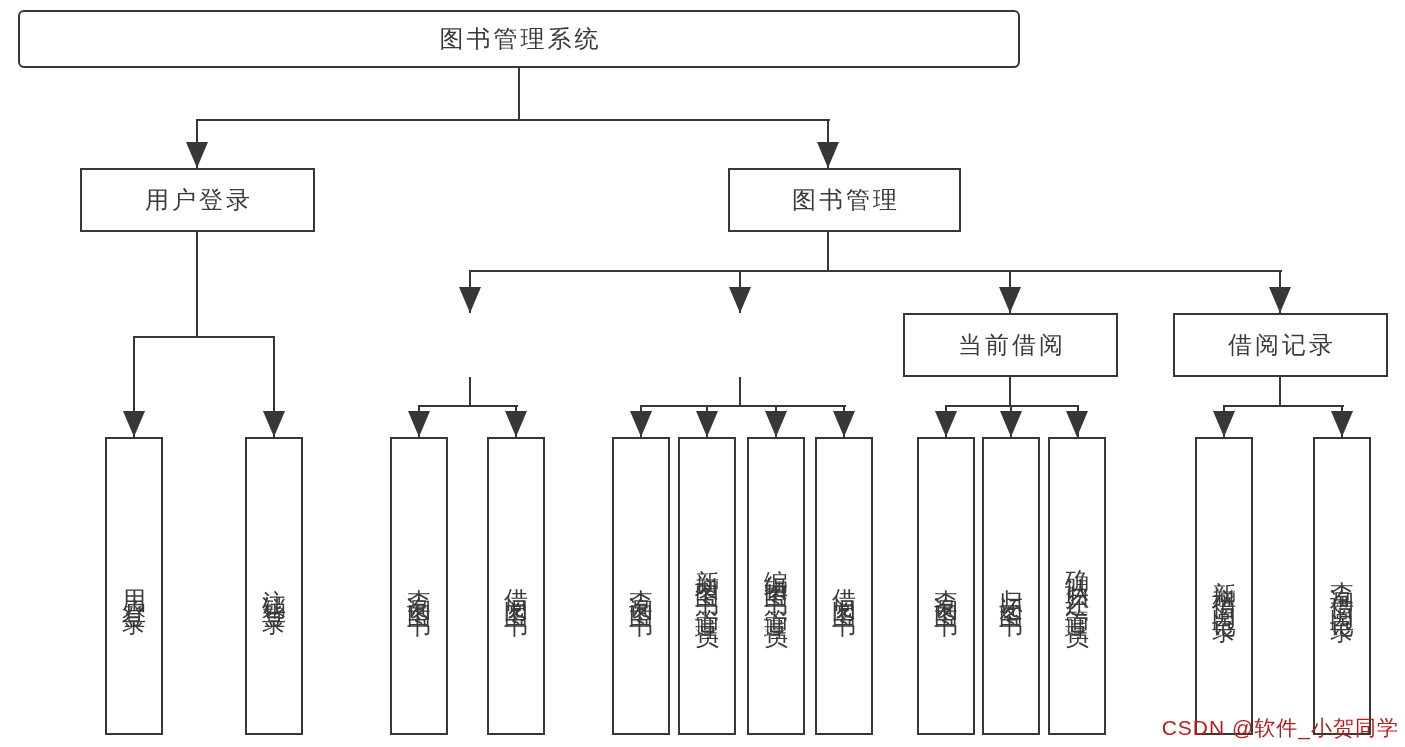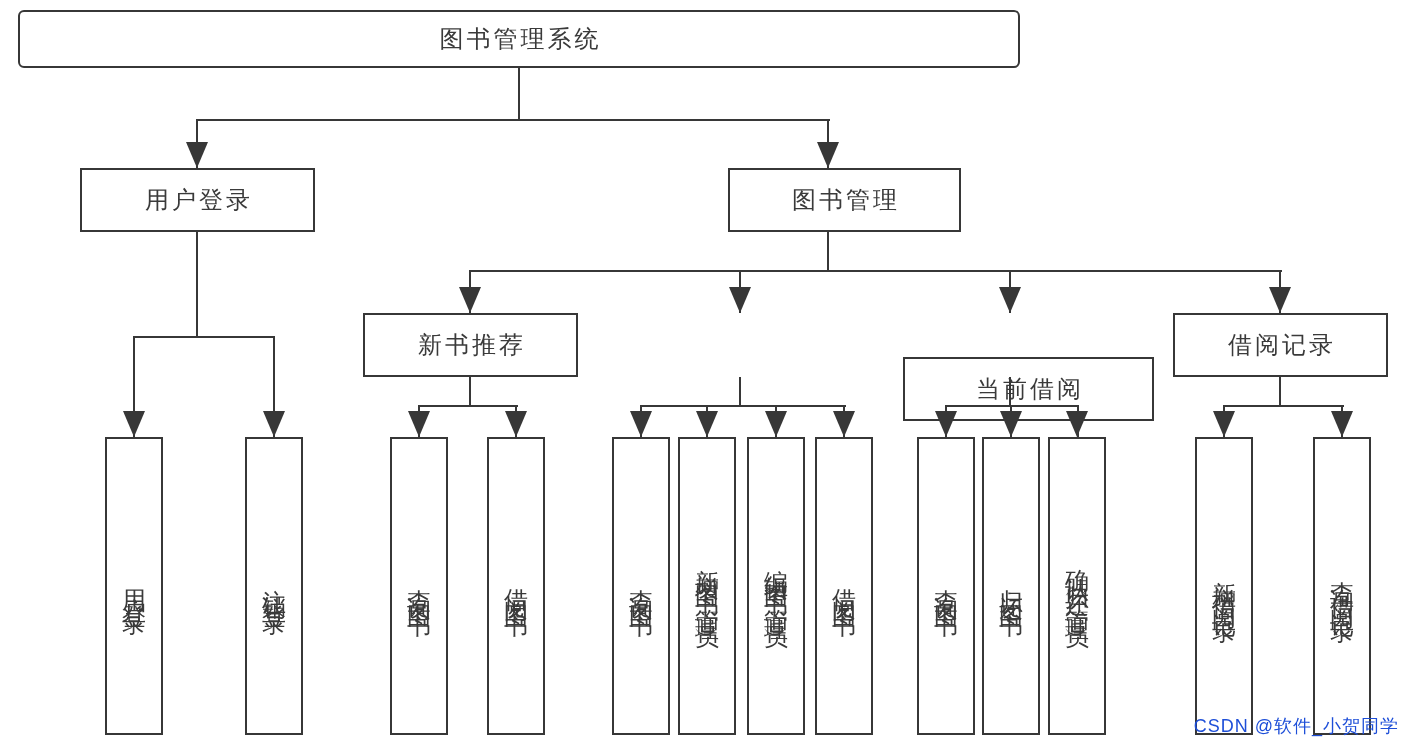--- a/index.html
+++ b/index.html
@@ -45,22 +45,22 @@
     position: absolute;
     width: 0; height: 0;
     border-left: 11px solid transparent;
     border-right: 11px solid transparent;
     border-top: 26px solid #373737;
   }
   .watermark {
     position: absolute;
     right: 6px;
     top: 714px;
-    font-size: 18px;
-    color: #1d4ed8;
+    font-size: 21px;
+    color: #b91c1c;
     letter-spacing: 1px;
     white-space: nowrap;
   }
 </style>
 </head>
 <body>
 
 <div id="canvas">
 
   <div class="node" style="left:18px; top:10px; width:1002px; height:58px;border-radius:6px;">
@@ -92,24 +92,21 @@
   <div class="line" style="left:469px; top:270px; width:813px; height:2px;"></div>
   <div class="line" style="left:469px; top:270px; width:2px; height:43px;"></div>
   <div class="line" style="left:739px; top:270px; width:2px; height:43px;"></div>
   <div class="line" style="left:1009px; top:270px; width:2px; height:43px;"></div>
   <div class="line" style="left:1279px; top:270px; width:2px; height:43px;"></div>
   <div class="arrow" style="left:459px; top:287px;"></div>
   <div class="arrow" style="left:729px; top:287px;"></div>
   <div class="arrow" style="left:999px; top:287px;"></div>
   <div class="arrow" style="left:1269px; top:287px;"></div>
 
-  <div class="node" style="left:363px; top:313px; width:215px; height:64px;">
-    <span class="hlabel">新书推荐</span>
-  </div>
-  <div class="node" style="left:903px; top:313px; width:251px; height:64px;margin-top:44px;">
+  <div class="node" style="left:903px; top:313px; width:215px; height:64px;">
     <span class="hlabel">当前借阅</span>
   </div>
   <div class="node" style="left:1173px; top:313px; width:215px; height:64px;">
     <span class="hlabel">借阅记录</span>
   </div>
 
   <div class="line" style="left:469px; top:377px; width:2px; height:30px;"></div>
   <div class="line" style="left:418px; top:405px; width:100px; height:2px;"></div>
   <div class="line" style="left:418px; top:405px; width:2px; height:32px;"></div>
   <div class="line" style="left:515px; top:405px; width:2px; height:32px;"></div>

